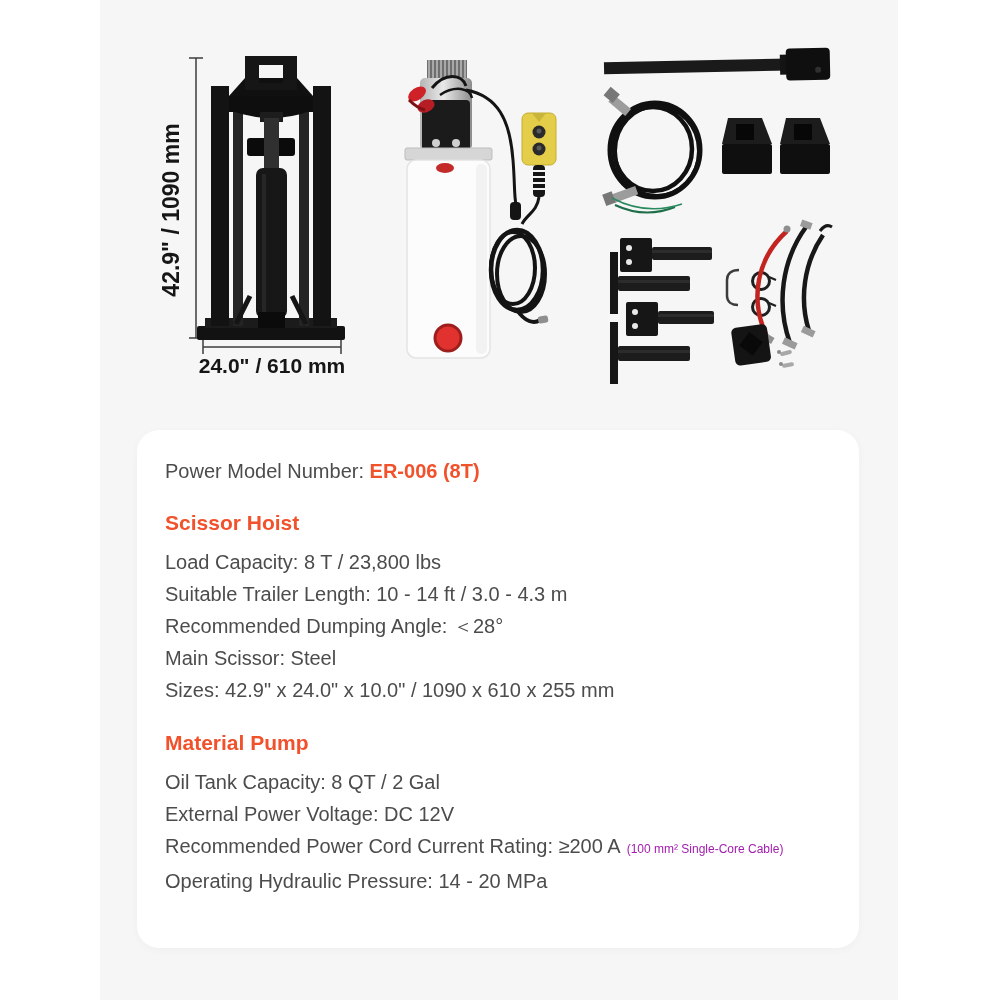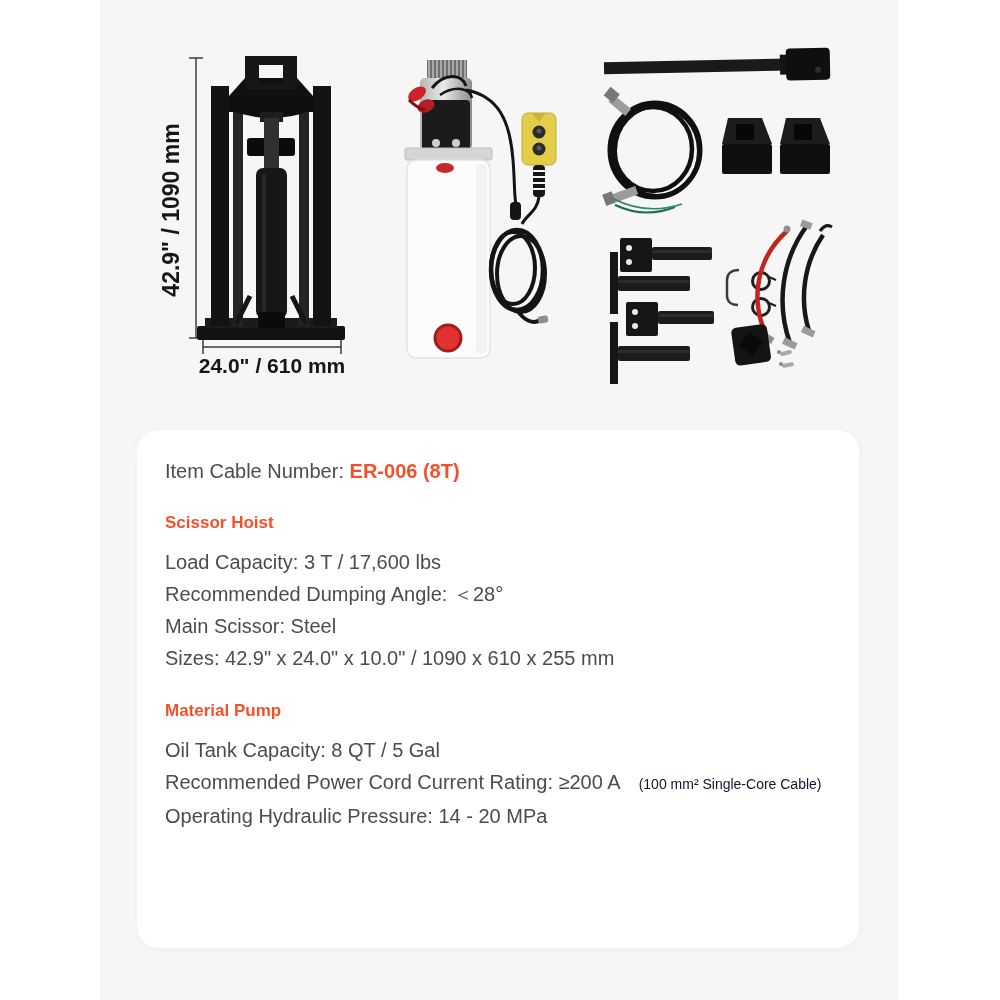--- a/index.html
+++ b/index.html
@@ -7,23 +7,23 @@
   .page { position:relative; width:1000px; height:1000px; background:#ffffff; overflow:hidden; }
   .panel { position:absolute; left:100px; top:0; width:798px; height:1000px; background:#f6f6f7; }
   .collage { position:absolute; left:0; top:0; width:1000px; height:430px; }
   .dim-label { position:absolute; font-weight:bold; color:#161616; white-space:nowrap; }
   .dim-v { left:171px; top:210px; font-size:23px; transform:translate(-50%,-50%) rotate(-90deg); }
   .dim-h { left:272px; top:366px; font-size:21px; transform:translate(-50%,-50%); }
   .card { position:absolute; left:137px; top:430px; width:722px; height:518px; background:#ffffff;
           border-radius:22px; padding:26px 28px; box-shadow:0 2px 10px rgba(0,0,0,0.03); }
   .model-line { font-size:20px; line-height:30px; color:#4c4c4c; }
   .model-line .value { color:#f1512b; font-weight:bold; margin-left:0.28em;text-align:center; }
-  .section-heading { font-size:17px; line-height:30px; margin:22px 0 8px 0; color:#f1512b; font-weight:bold; }
+  .section-heading { font-size:21px; line-height:30px; margin:22px 0 8px 0; color:#f1512b; font-weight:bold; }
   .spec-line { font-size:20px; line-height:32px; color:#4c4c4c; }
-  .spec-line .note { font-size:14px; margin-left:18px; color:#0f172a; }
+  .spec-line .note { font-size:12px; margin-left:6px; color:#a21caf; }
 </style>
 </head>
 <body>
 
 <div class="page">
   <div class="panel"></div>
 
   <svg class="collage" viewBox="0 0 1000 430" xmlns="http://www.w3.org/2000/svg">
     <defs>
       <pattern id="ridge" width="4" height="22" patternUnits="userSpaceOnUse">
@@ -202,40 +202,46 @@
         <circle cx="781" cy="364" r="2" fill="#8a8a8a"></circle>
       </g>
     </g>
   </svg>
 
   <div class="dim-label dim-v">42.9" / 1090 mm</div>
   <div class="dim-label dim-h">24.0" / 610 mm</div>
 
   <div class="card">
     <div class="model-line">
-      <span>Item Cable Number:</span><span class="value">ER-006 (8T)</span>
+      <span>Power Model Number:</span><span class="value">ER-006 (8T)</span>
     </div>
 
     <div class="section-heading">Scissor Hoist</div>
     <div class="spec-line">
-      <span>Load Capacity: 3 T / 17,600 lbs</span>
+      <span>Load Capacity: 8 T / 23,800 lbs</span>
+    </div>
+    <div class="spec-line">
+      <span>Suitable Trailer Length: 10 - 14 ft / 3.0 - 4.3 m</span>
     </div>
     <div class="spec-line">
       <span>Recommended Dumping Angle: ＜28°</span>
     </div>
     <div class="spec-line">
       <span>Main Scissor: Steel</span>
     </div>
     <div class="spec-line">
       <span>Sizes: 42.9" x 24.0" x 10.0" / 1090 x 610 x 255 mm</span>
     </div>
 
     <div class="section-heading">Material Pump</div>
     <div class="spec-line">
-      <span>Oil Tank Capacity: 8 QT / 5 Gal</span>
+      <span>Oil Tank Capacity: 8 QT / 2 Gal</span>
+    </div>
+    <div class="spec-line">
+      <span>External Power Voltage: DC 12V</span>
     </div>
     <div class="spec-line">
       <span>Recommended Power Cord Current Rating: ≥200 A</span><span class="note">(100 mm² Single-Core Cable)</span>
     </div>
     <div class="spec-line">
       <span>Operating Hydraulic Pressure: 14 - 20 MPa</span>
     </div>
   </div>
 </div>
 

